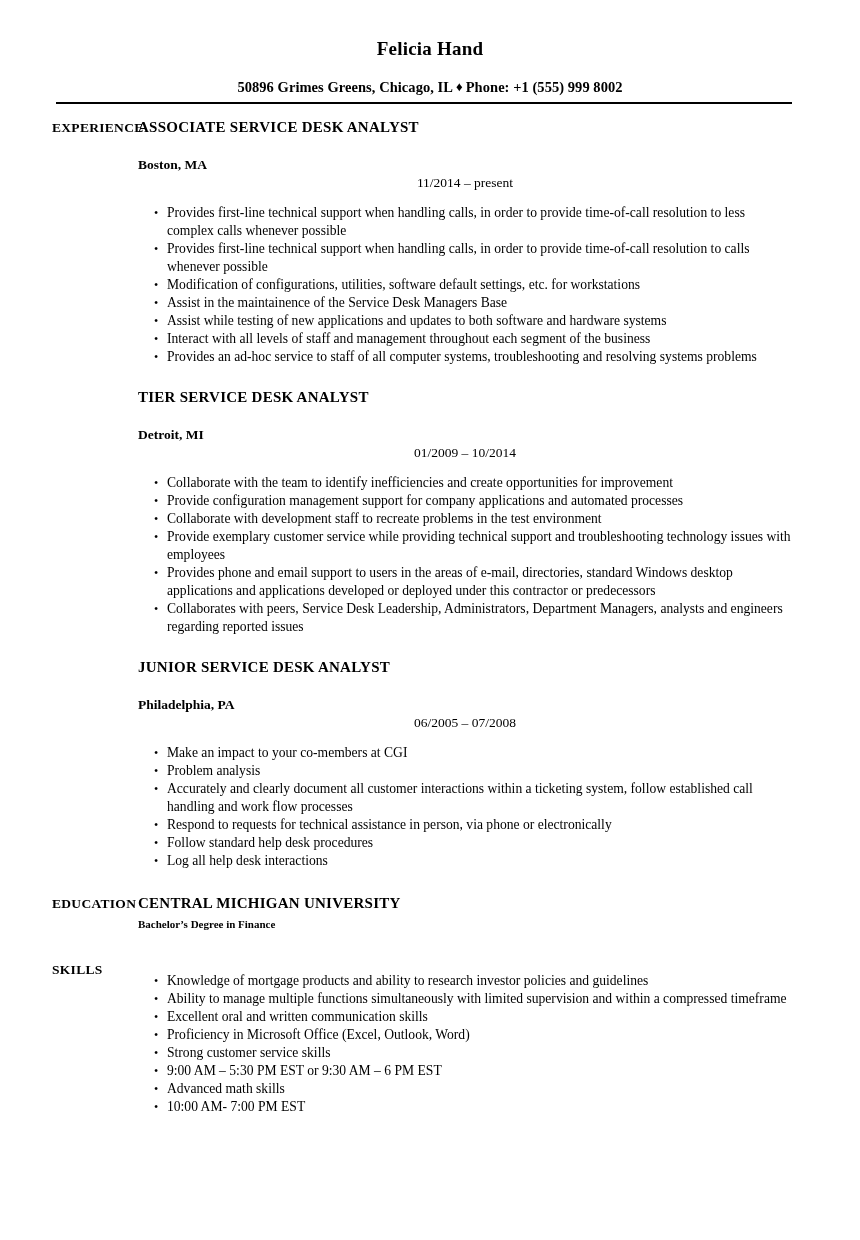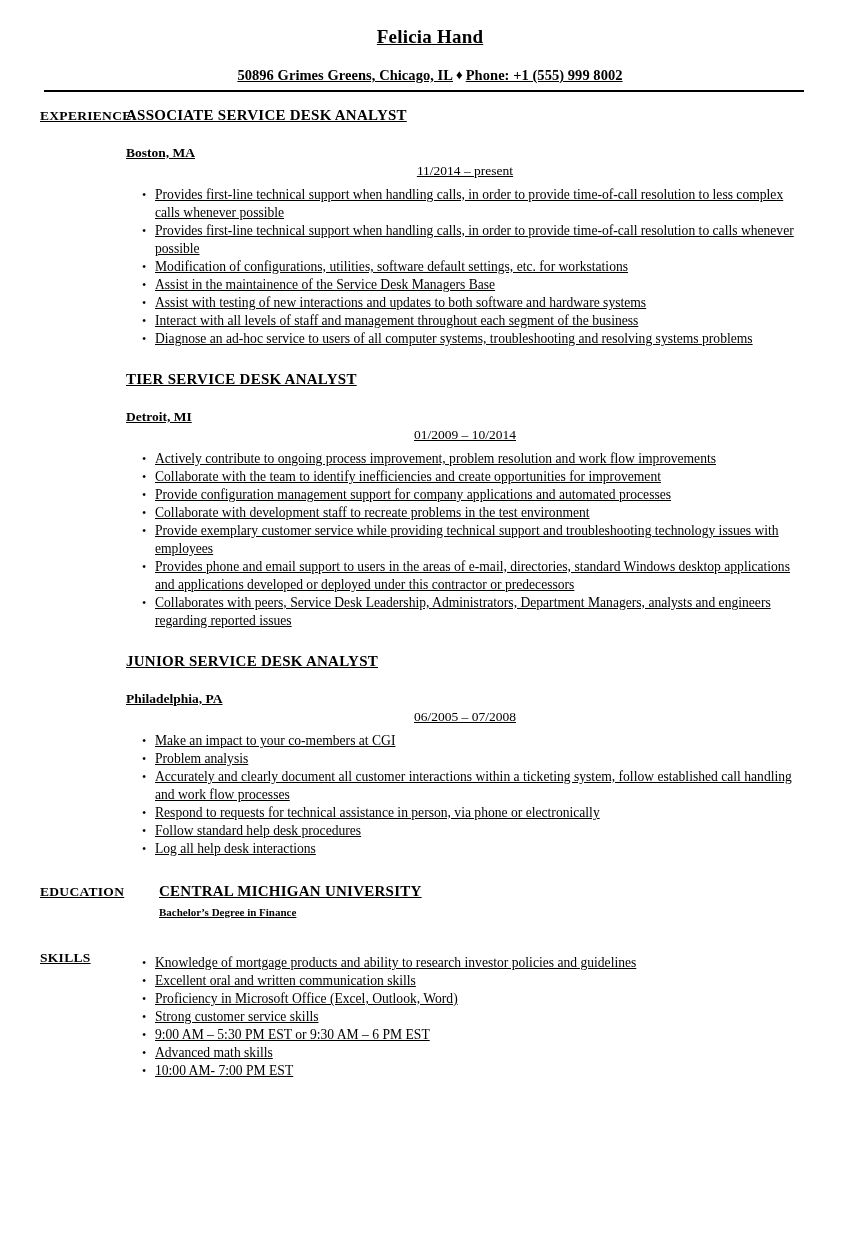--- a/index.html
+++ b/index.html
@@ -13,22 +13,21 @@
     font-family: "Liberation Serif", "DejaVu Serif", serif;
     color: #000000;
     overflow: hidden;
   }
 
   .page {
     position: relative;
     width: 860px;
     height: 1196px;
     box-sizing: border-box;
-    padding: 4px;
-    text-decoration: underline;
+    padding: 16px;
   }
 
   
   .header {
     padding-top: 22px;
     text-align: center;
   }
   .cand-name {
     font-size: 19px;
     font-weight: bold;
@@ -99,21 +98,21 @@
     font-size: 13.5px;
     font-weight: normal;
     line-height: 18px;
     margin-top: 0px;
     text-align: center;
   }
 
   
   ul.bullets {
     list-style: none;
-    margin: 6px 0 0 0;
+    margin: 12px 0 0 0;
     padding: 0;
   }
   ul.bullets > li {
     position: relative;
     padding-left: 29px;
     font-size: 13.6px;
     line-height: 18px;
     margin-top: 0px;
     text-align: left;
   }
@@ -133,21 +132,21 @@
     letter-spacing: 0.25px;
     line-height: 19px;
   }
   .edu-degree {
     font-size: 11px;
     font-weight: bold;
     line-height: 18px;
     margin-top: 2px;
   }
 
-  .section-education { margin-top: 24px; gap: 33px; }
+  .section-education { margin-top: 24px; }
   .section-skills { margin-top: 27px; }
   .section-skills .section-label { padding-top: 1px; }
 </style>
 </head>
 <body>
 
 <div class="page">
 
   <div class="header">
     <div class="cand-name">Felicia Hand</div>
@@ -165,32 +164,31 @@
 
         <div class="entry">
           <div class="entry-title">ASSOCIATE SERVICE DESK ANALYST</div>
           <div class="entry-location">Boston, MA</div>
           <div class="entry-dates">11/2014 – present</div>
           <ul class="bullets">
             <li>Provides first-line technical support when handling calls, in order to provide time-of-call resolution to less complex calls whenever possible</li>
             <li>Provides first-line technical support when handling calls, in order to provide time-of-call resolution to calls whenever possible</li>
             <li>Modification of configurations, utilities, software default settings, etc. for workstations</li>
             <li>Assist in the maintainence of the Service Desk Managers Base</li>
-            <li>Assist with testing of new interactions and updates to both software and hardware systems</li>
+            <li>Assist while testing of new applications and updates to both software and hardware systems</li>
             <li>Interact with all levels of staff and management throughout each segment of the business</li>
-            <li>Diagnose an ad-hoc service to users of all computer systems, troubleshooting and resolving systems problems</li>
+            <li>Provides an ad-hoc service to staff of all computer systems, troubleshooting and resolving systems problems</li>
           </ul>
         </div>
 
         <div class="entry">
           <div class="entry-title">TIER SERVICE DESK ANALYST</div>
           <div class="entry-location">Detroit, MI</div>
           <div class="entry-dates">01/2009 – 10/2014</div>
           <ul class="bullets">
-            <li>Actively contribute to ongoing process improvement, problem resolution and work flow improvements</li>
             <li>Collaborate with the team to identify inefficiencies and create opportunities for improvement</li>
             <li>Provide configuration management support for company applications and automated processes</li>
             <li>Collaborate with development staff to recreate problems in the test environment</li>
             <li>Provide exemplary customer service while providing technical support and troubleshooting technology issues with employees</li>
             <li>Provides phone and email support to users in the areas of e-mail, directories, standard Windows desktop applications and applications developed or deployed under this contractor or predecessors</li>
             <li>Collaborates with peers, Service Desk Leadership, Administrators, Department Managers, analysts and engineers regarding reported issues</li>
           </ul>
         </div>
 
         <div class="entry">
@@ -216,20 +214,21 @@
         <div class="edu-school">CENTRAL MICHIGAN UNIVERSITY</div>
         <div class="edu-degree">Bachelor’s Degree in Finance</div>
       </div>
     </div>
 
     <div class="section section-skills">
       <div class="section-label">SKILLS</div>
       <div class="section-body">
         <ul class="bullets">
           <li>Knowledge of mortgage products and ability to research investor policies and guidelines</li>
+          <li>Ability to manage multiple functions simultaneously with limited supervision and within a compressed timeframe</li>
           <li>Excellent oral and written communication skills</li>
           <li>Proficiency in Microsoft Office (Excel, Outlook, Word)</li>
           <li>Strong customer service skills</li>
           <li>9:00 AM – 5:30 PM EST or 9:30 AM – 6 PM EST</li>
           <li>Advanced math skills</li>
           <li>10:00 AM- 7:00 PM EST</li>
         </ul>
       </div>
     </div>
 

